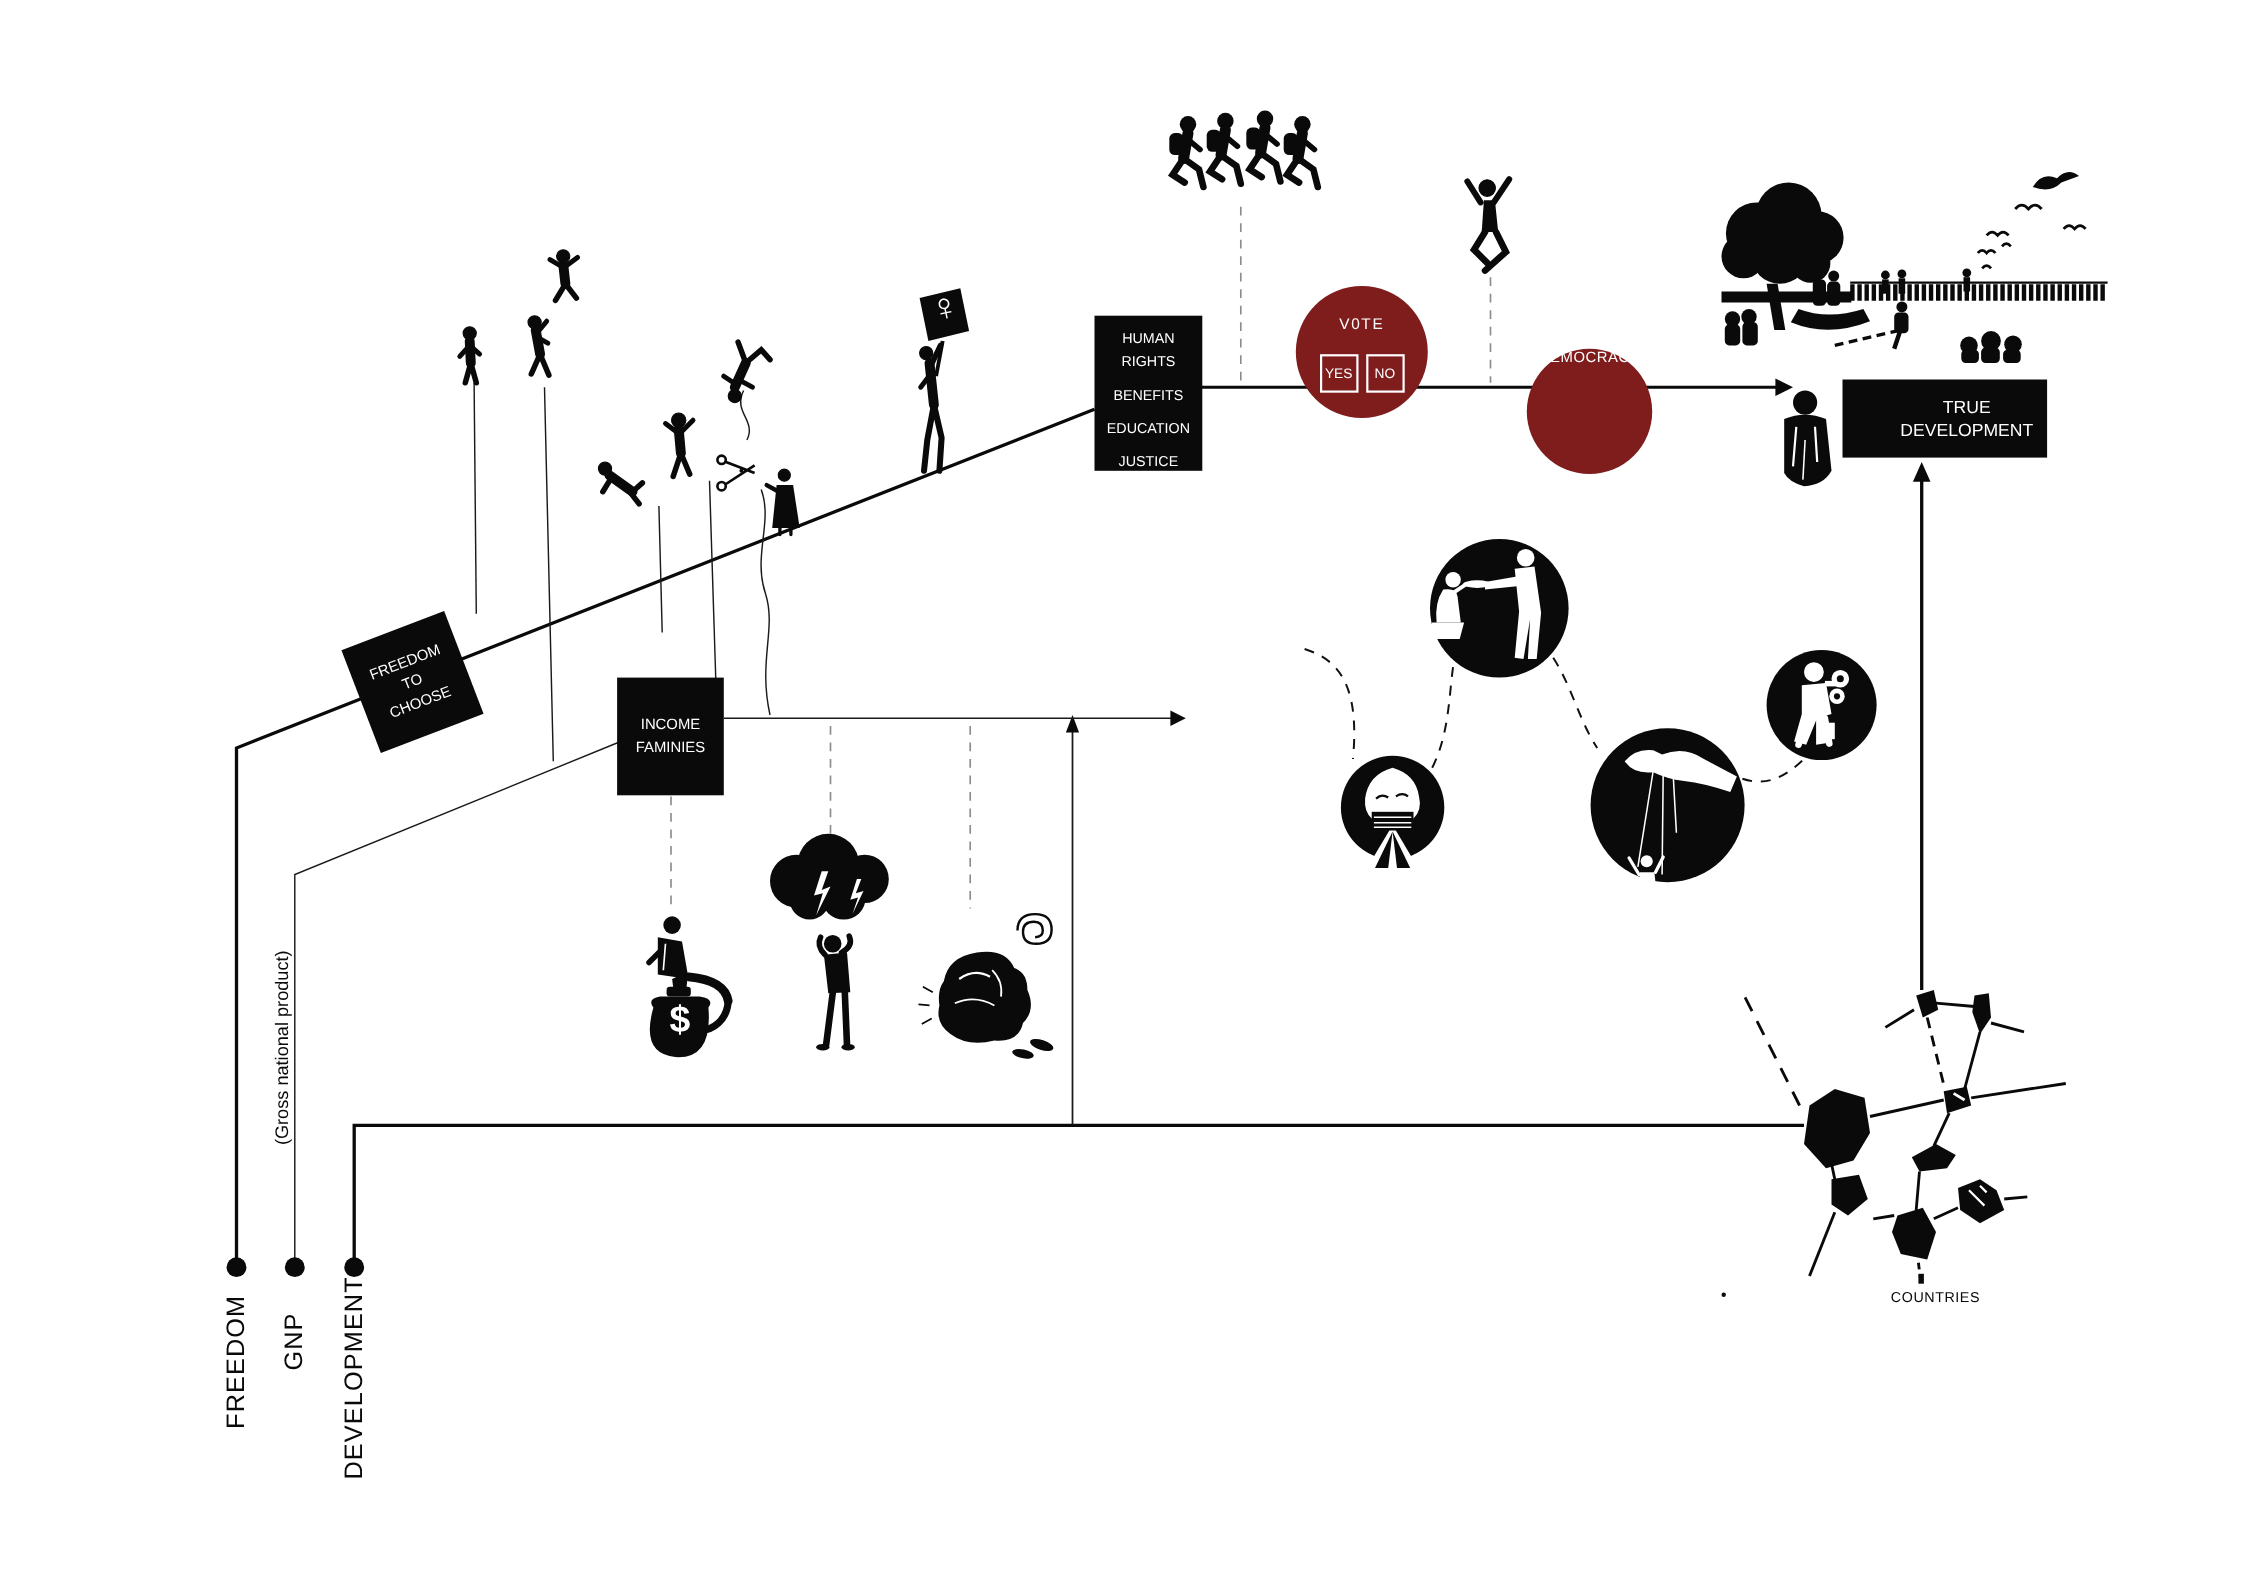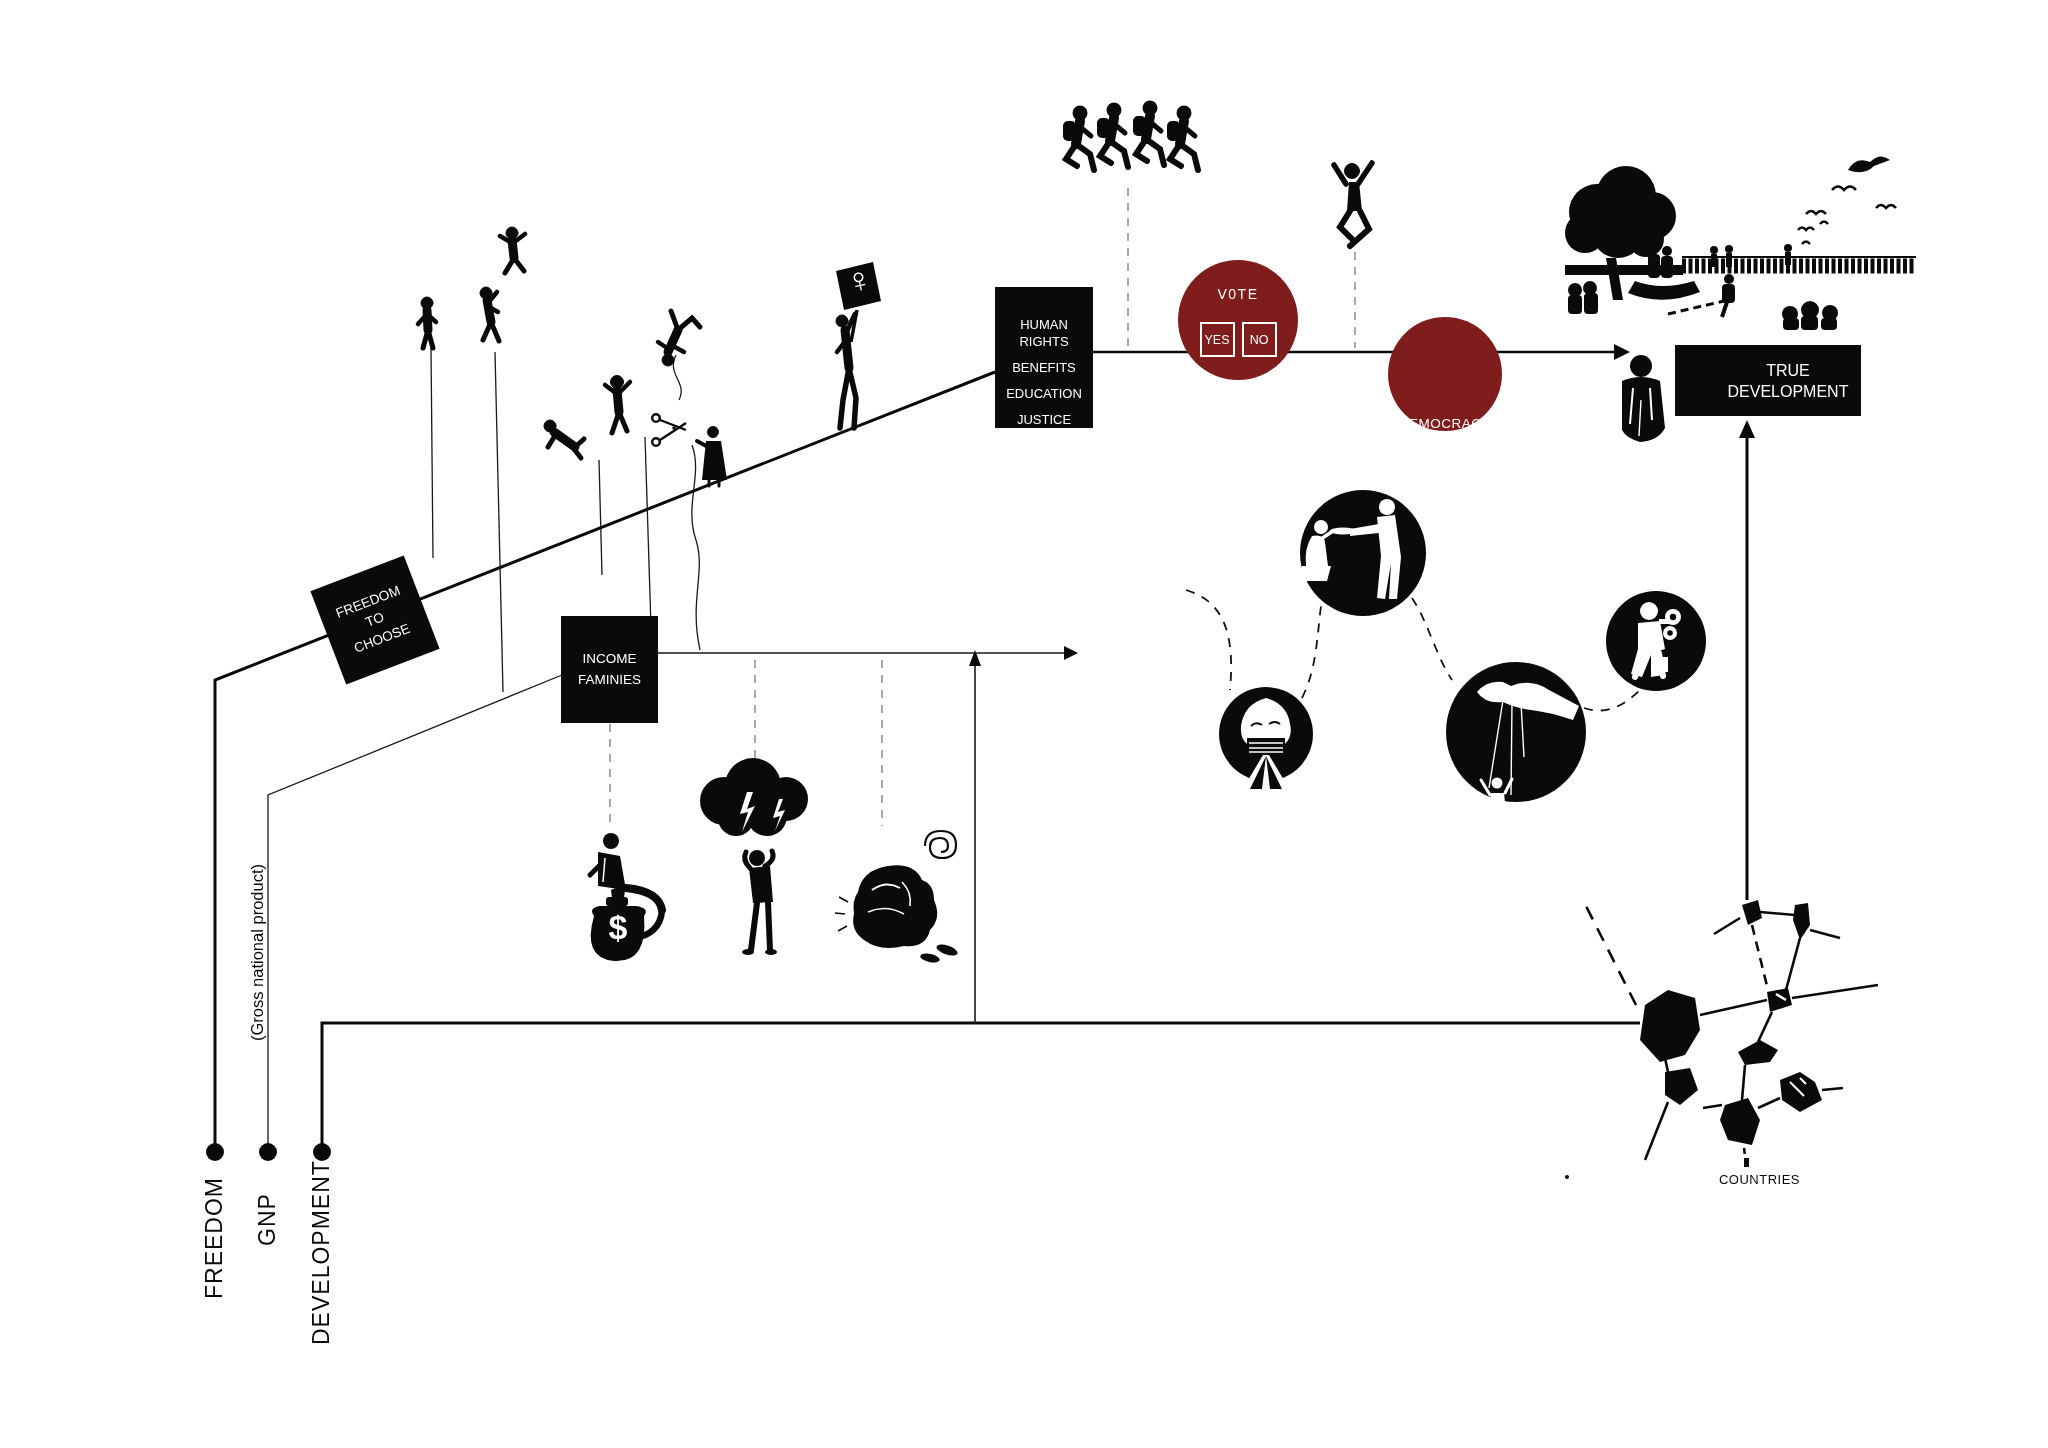--- a/index.html
+++ b/index.html
@@ -364,21 +364,21 @@
     <div>FREEDOM</div>
     <div>TO</div>
     <div>CHOOSE</div>
   </div>
 
   <div class="blackbox" style="left:561px;top:616px;width:97px;height:107px;font-size:13.5px;line-height:1.55;">
     <div>INCOME</div>
     <div>FAMINIES</div>
   </div>
 
-  <div class="blackbox" style="left:995px;top:287px;width:98px;height:141px;justify-content:flex-end;padding-top:12px;box-sizing:border-box;height:141px;">
+  <div class="blackbox" style="left:995px;top:287px;width:98px;height:141px;justify-content:space-between;padding-top:12px;box-sizing:border-box;height:141px;">
     <div class="hr-line">HUMAN</div>
     <div class="hr-line">RIGHTS</div>
     <div class="hr-line" style="margin-top:9px;">BENEFITS</div>
     <div class="hr-line" style="margin-top:9px;">EDUCATION</div>
     <div class="hr-line" style="margin-top:9px;">JUSTICE</div>
   </div>
 
 
   <div class="blackbox" style="left:1675px;top:345px;width:146px;height:71px;font-size:16px;line-height:21px;padding-left:40px;">
     <div>TRUE</div>
@@ -386,21 +386,21 @@
   </div>
 
   <div class="circlenode" style="left:1178px;top:260px;width:120px;height:120px;">
     <div style="margin-top:26px;font-size:14px;letter-spacing:1.5px;">V0TE</div>
     <div class="voteyesno">
       <div class="votebox">YES</div>
       <div class="votebox">NO</div>
     </div>
   </div>
 
-  <div class="circlenode" style="left:1388px;top:317px;width:114px;height:114px;display:flex;align-items:flex-end;justify-content:center;font-size:13.5px;letter-spacing:.5px;">
+  <div class="circlenode" style="left:1388px;top:317px;width:114px;height:114px;display:flex;align-items:flex-start;justify-content:center;font-size:13.5px;letter-spacing:.5px;">
     <div>DEMOCRACY</div>
   </div>
 
   <div class="dot" style="left:206px;top:1143px;"></div>
   <div class="dot" style="left:259px;top:1143px;"></div>
   <div class="dot" style="left:313px;top:1143px;"></div>
 
   <div class="rotlabel" style="left:201px;top:1299px;">FREEDOM</div>
   <div class="rotlabel" style="left:254px;top:1246px;">GNP</div>
   <div class="rotlabel" style="left:248px;top:1041px;font-size:16.5px;letter-spacing:0;">(Gross national product)</div>

